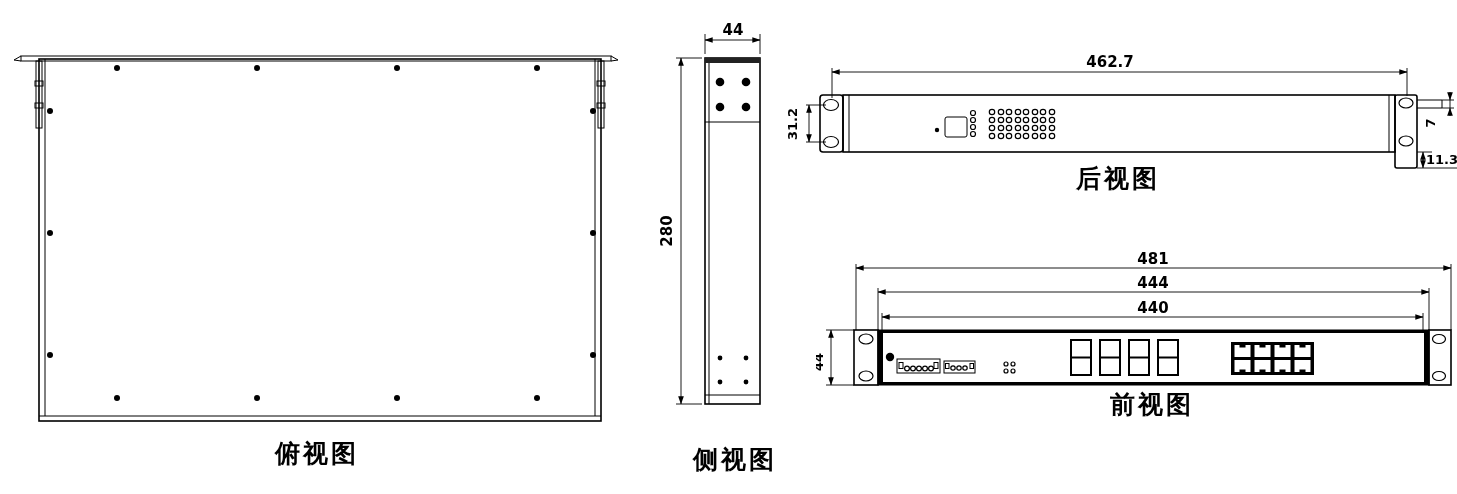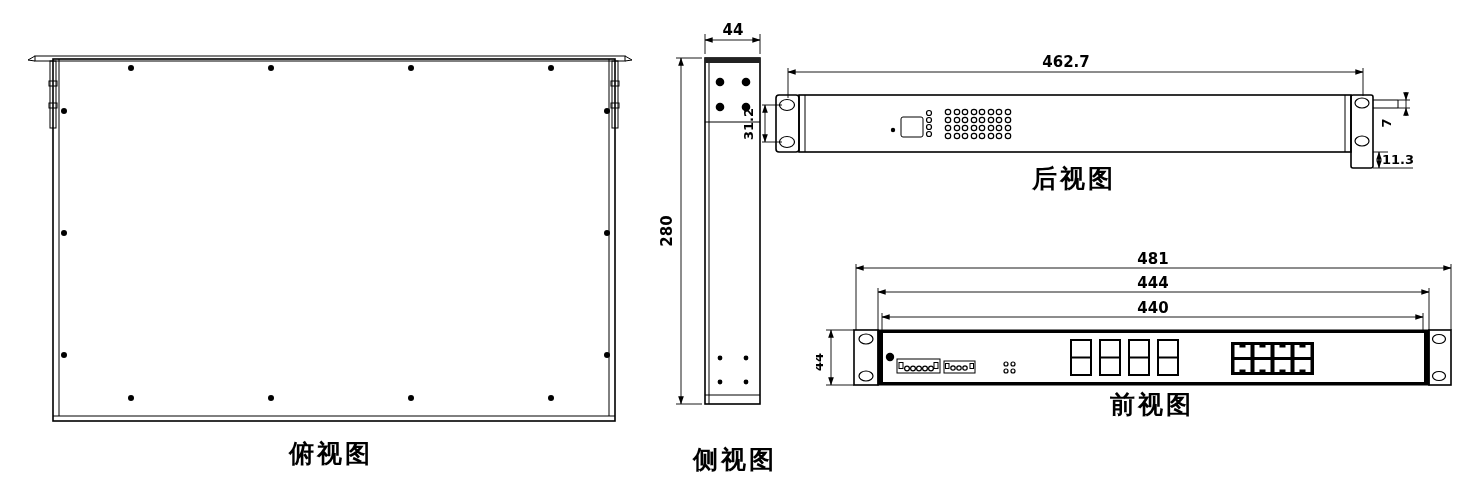--- a/index.html
+++ b/index.html
@@ -21,21 +21,21 @@
 <body>
 
 <svg width="0" height="0" style="position:absolute">
   <defs>
     <marker id="arw" viewBox="0 0 10 10" refX="9.5" refY="5" markerWidth="9" markerHeight="9" orient="auto-start-reverse">
       <path d="M0,1.5 L10,5 L0,8.5 z" fill="#000"></path>
     </marker>
   </defs>
 </svg>
 
-<div class="view" style="left:26px;top:42px;">
+<div class="view" style="left:12px;top:42px;">
   <svg width="622" height="440" viewBox="0 0 622 440">
 
     <g>
       <rect class="ln" x="9" y="14" width="590" height="5"></rect>
       <line class="ln" x1="9" y1="14" x2="2" y2="18"></line>
       <line class="ln" x1="2" y1="18" x2="9" y2="19"></line>
       <line class="ln" x1="599" y1="14" x2="606" y2="18"></line>
       <line class="ln" x1="606" y1="18" x2="599" y2="19"></line>
     </g>
 
@@ -110,21 +110,21 @@
     <g>
       <circle class="fillb" cx="80" cy="350" r="2.4"></circle>
       <circle class="fillb" cx="106" cy="350" r="2.4"></circle>
       <circle class="fillb" cx="80" cy="374" r="2.4"></circle>
       <circle class="fillb" cx="106" cy="374" r="2.4"></circle>
     </g>
     <text class="viewlabel" x="95" y="460">侧视图</text>
   </svg>
 </div>
 
-<div class="view" style="left:736px;top:40px;">
+<div class="view" style="left:780px;top:40px;">
   <svg width="677" height="158" viewBox="0 0 677 158">
 
     <g>
       <line class="dim" x1="52" y1="58" x2="52" y2="28"></line>
       <line class="dim" x1="627" y1="56" x2="627" y2="28"></line>
       <line class="dim" x1="52" y1="32" x2="627" y2="32" marker-start="url(#arw)" marker-end="url(#arw)"></line>
       <text class="dimtxt" x="330" y="27">462.7</text>
     </g>
 
     <g>

